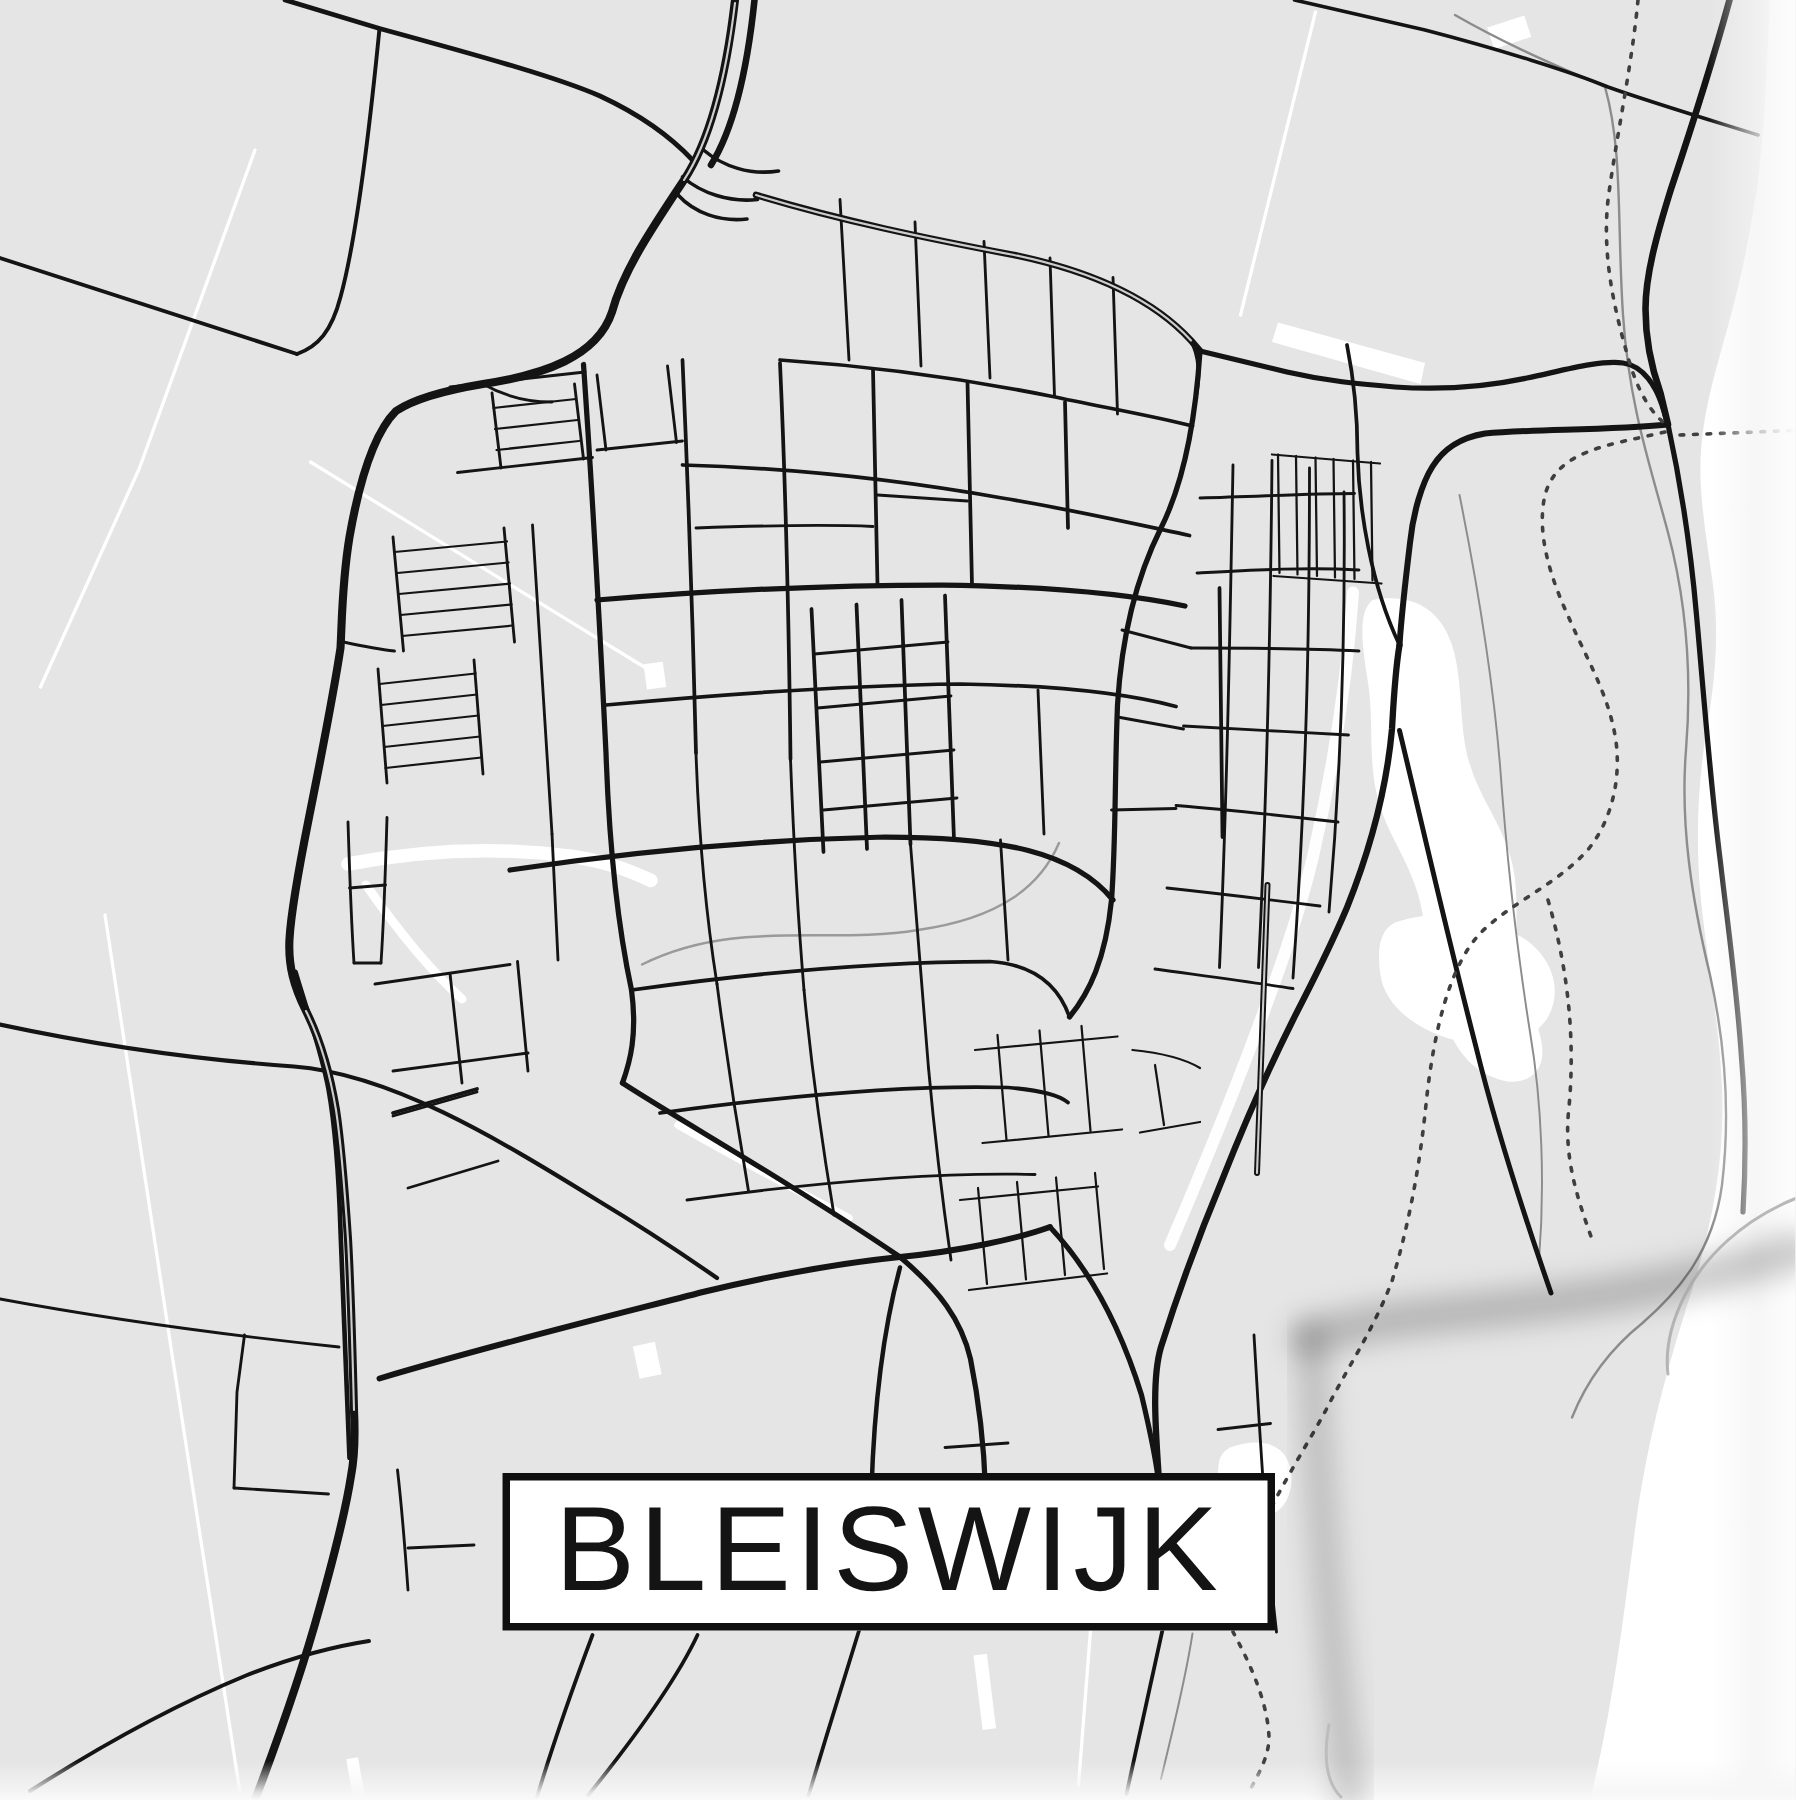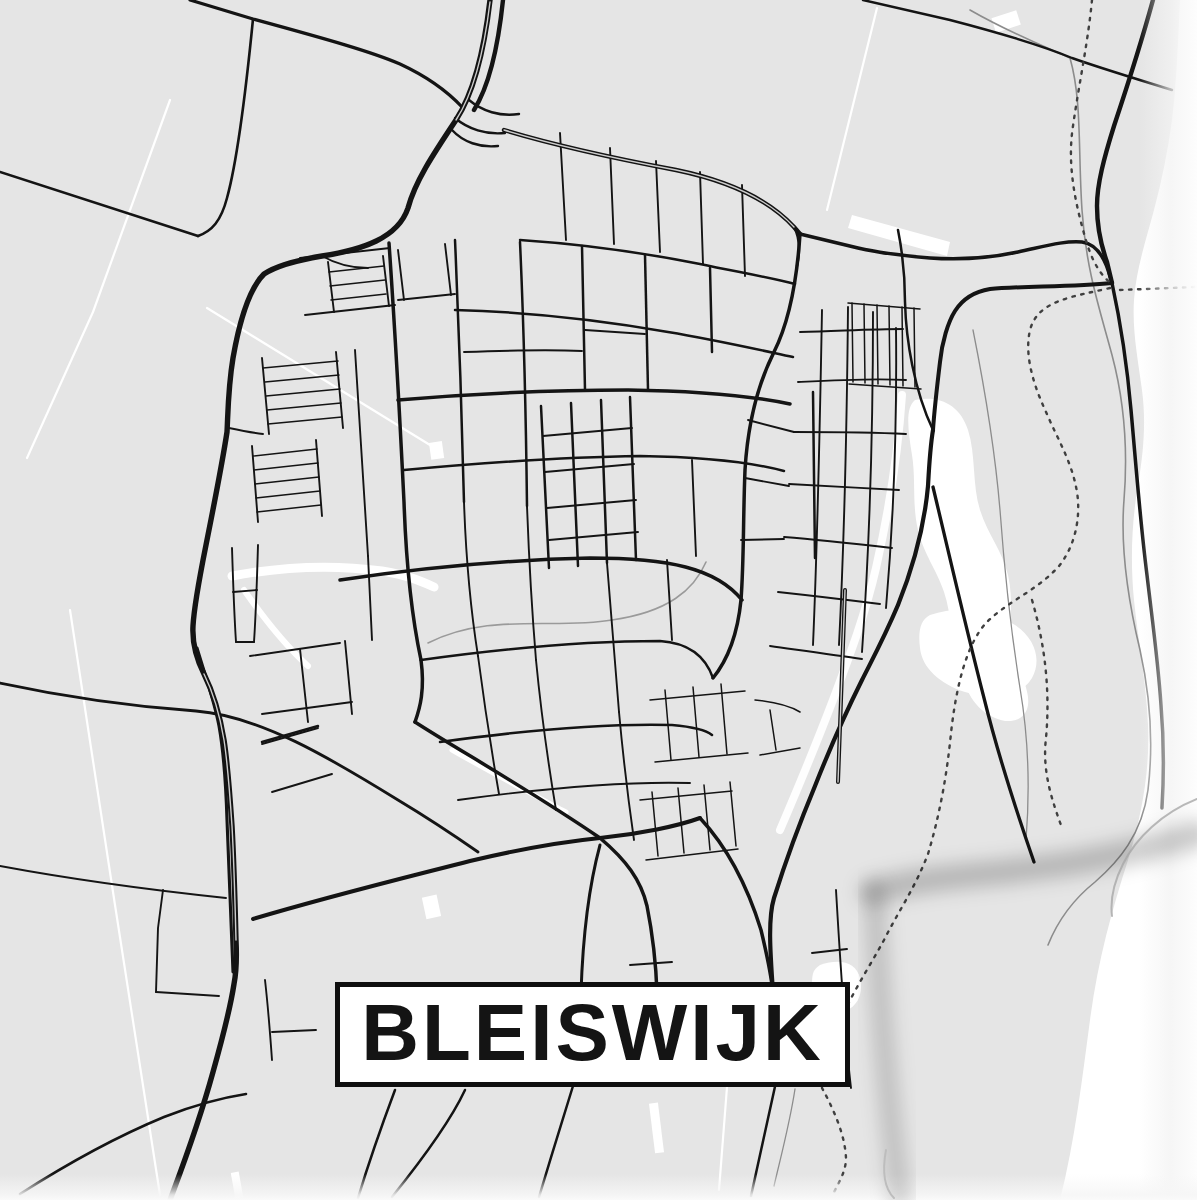--- a/index.html
+++ b/index.html
@@ -18,21 +18,21 @@
   .rx{stroke:var(--road,#141414);stroke-width:1.5}
   .wl{stroke:var(--white,#ffffff);stroke-width:2.2}
   .gl{stroke:var(--grayline,#8c8c8c);stroke-width:1.6}
   .cl{stroke:#cdcdcd;stroke-width:1.4}
   .dl{stroke:var(--dash,#3f3f3f);stroke-width:2.4;stroke-dasharray:2.5 6.5}
   .wf{fill:var(--white,#ffffff);stroke:none}
   
   .plate{position:absolute;left:335px;top:982px;width:515px;height:105px;
          background:var(--white,#ffffff);border:5px solid #0f0f0f;
          box-sizing:border-box;display:flex;align-items:center;justify-content:center;}
-  .plate span{font-weight:bold;font-size:80px;letter-spacing:3px;color:#141414;
+  .plate span{font-weight:normal;font-size:80px;letter-spacing:3px;color:#141414;
               line-height:1;transform:translateY(-2px);white-space:nowrap;}
   
   .edge-right{position:absolute;top:0;right:0;width:58px;height:100%;
       background:linear-gradient(to right, rgba(229,229,229,0) 0%, rgba(243,243,243,.75) 55%, #fdfdfd 100%);}
   .edge-bottom{position:absolute;left:0;bottom:0;width:100%;height:26px;
       background:linear-gradient(to bottom, rgba(229,229,229,0) 0%, rgba(246,246,246,.9) 80%, #fafafa 100%);}
   .curl{position:absolute;left:0;top:0;pointer-events:none;}
 </style>
 </head>
 <body>

